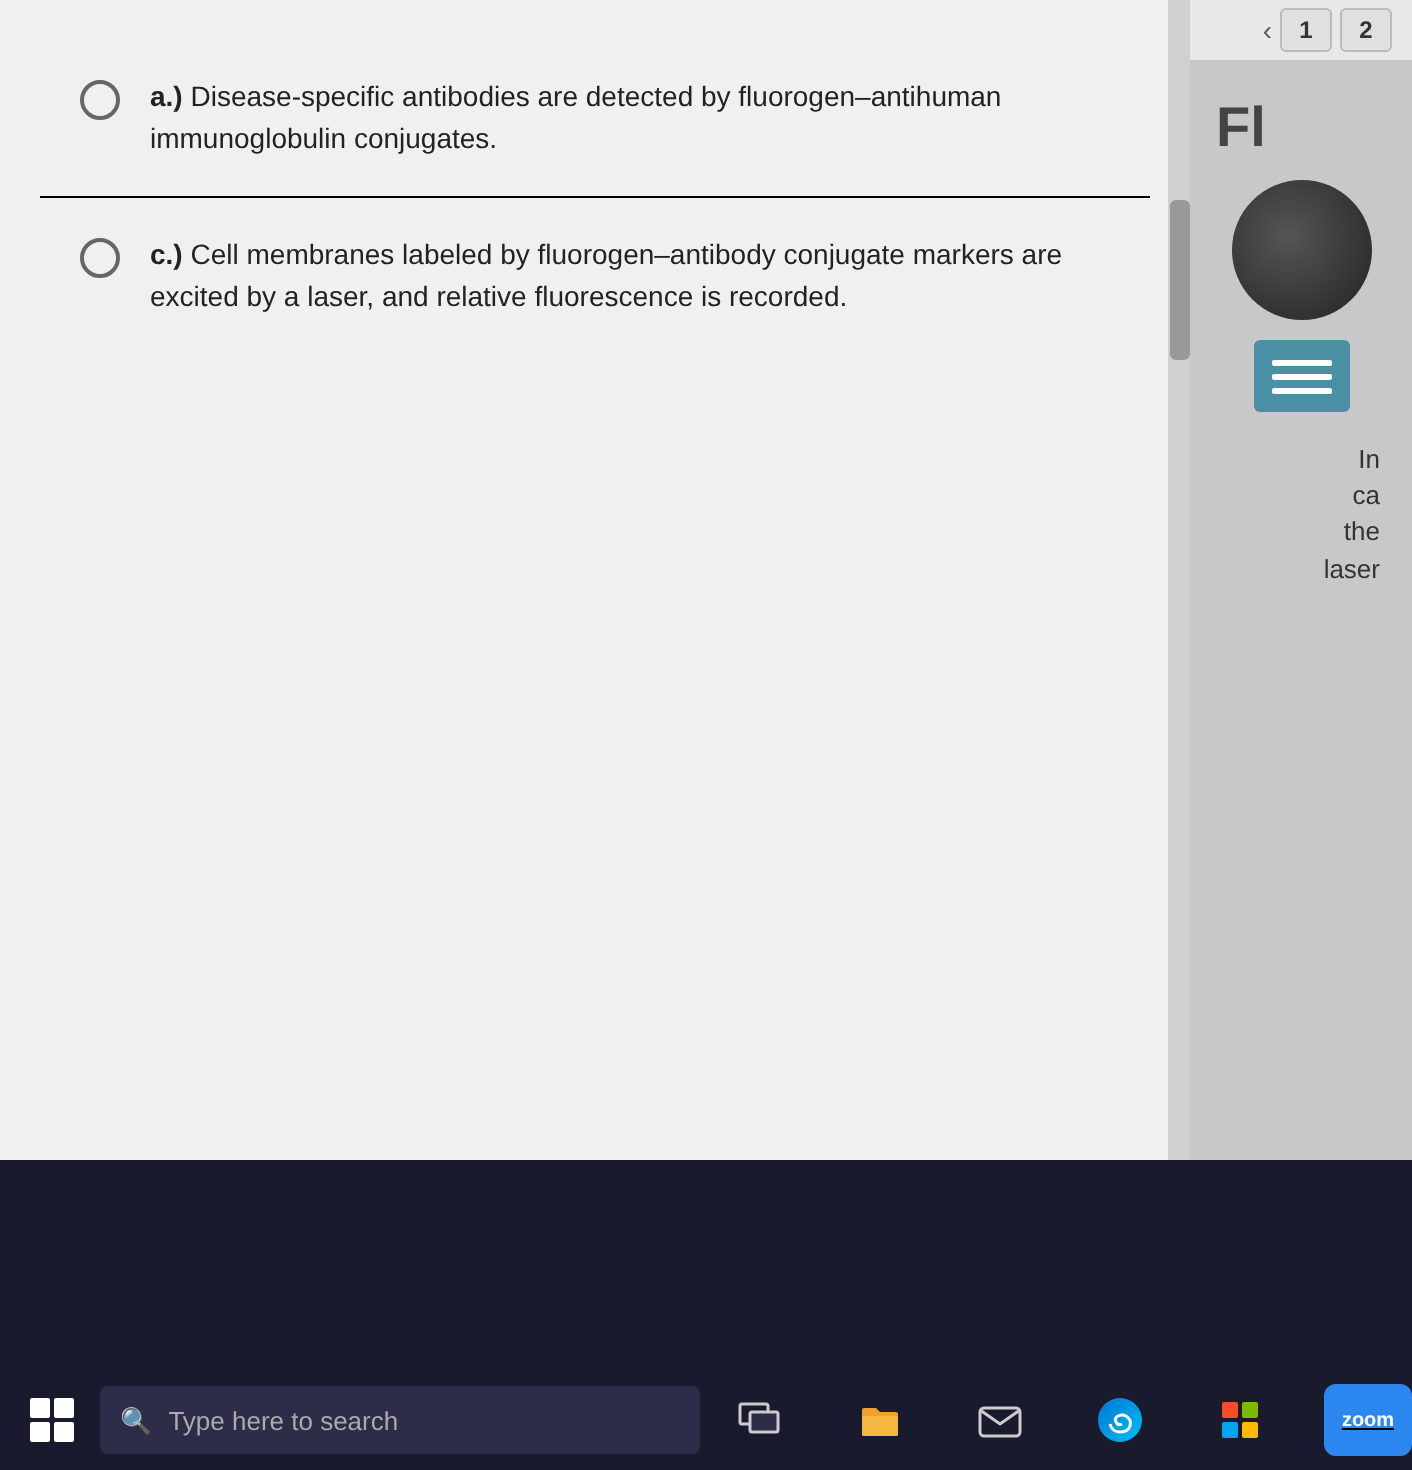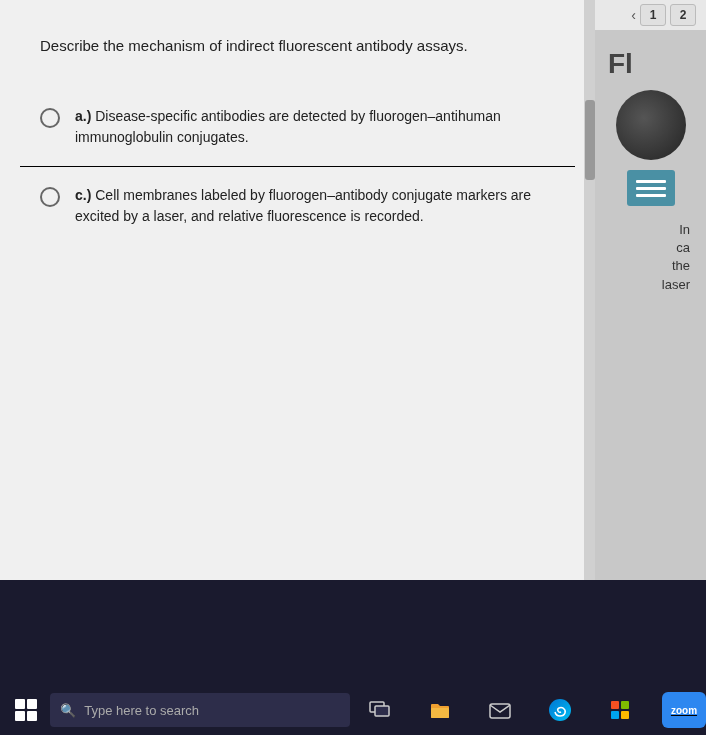--- a/index.html
+++ b/index.html
@@ -295,23 +295,20 @@
       font-size: 10px;
       font-weight: bold;
     }
 
   </style>
 </head>
 <body>
 
 <div class="main-content">
 
-  <div class="question-area">
-    <div class="question-title">Describe the mechanism of indirect fluorescent antibody assays.</div>
-  </div>
 
   <div class="answer-option">
     <div class="radio-circle"></div>
     <div class="answer-text">
       <span class="answer-label">a.)</span>
       <span>Disease-specific antibodies are detected by fluorogen–antihuman immunoglobulin conjugates.</span>
     </div>
   </div>
 
 

